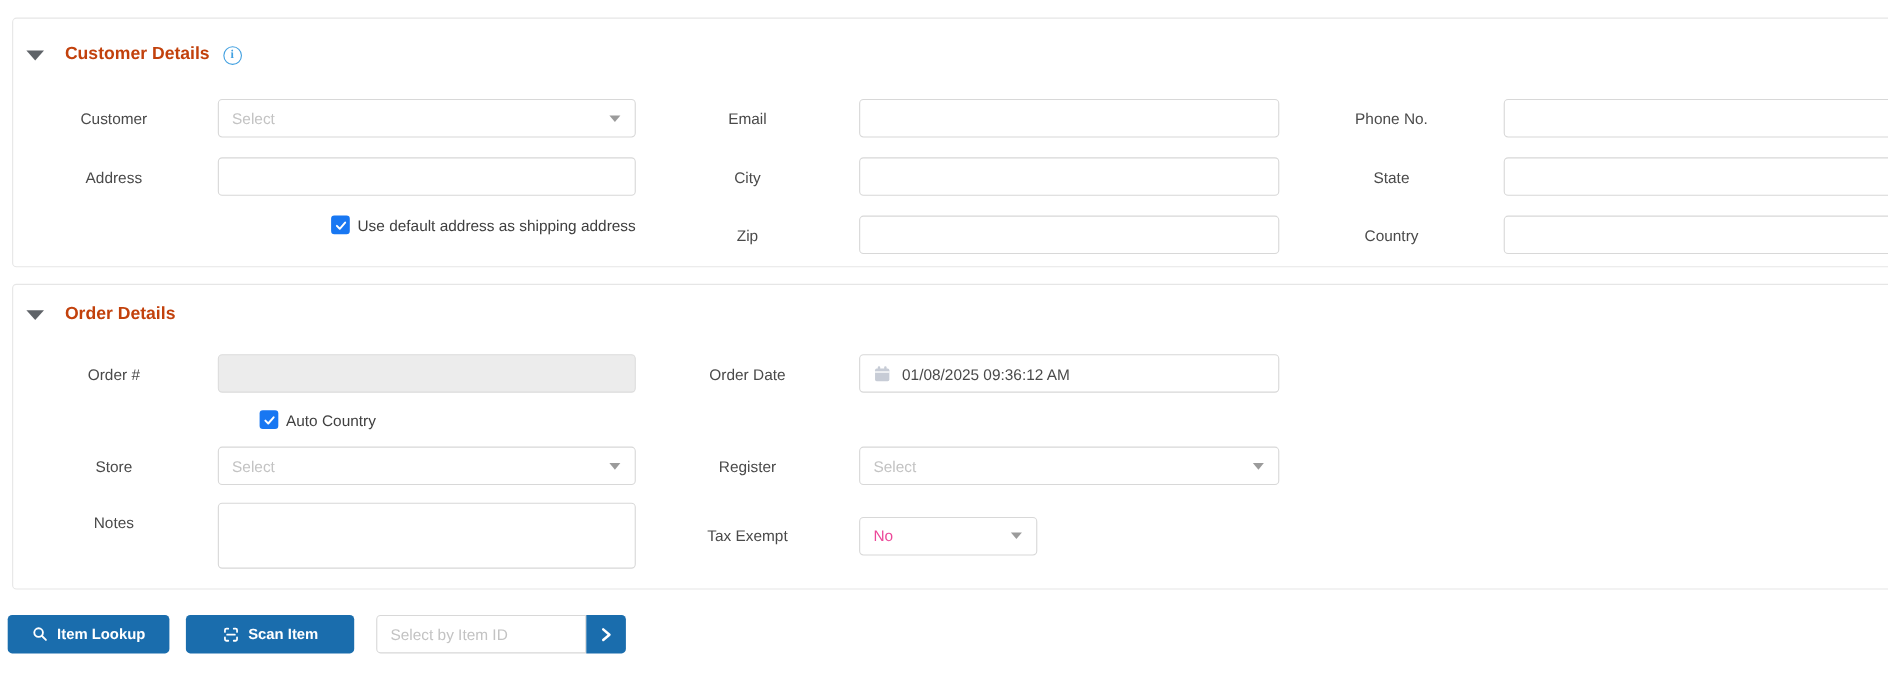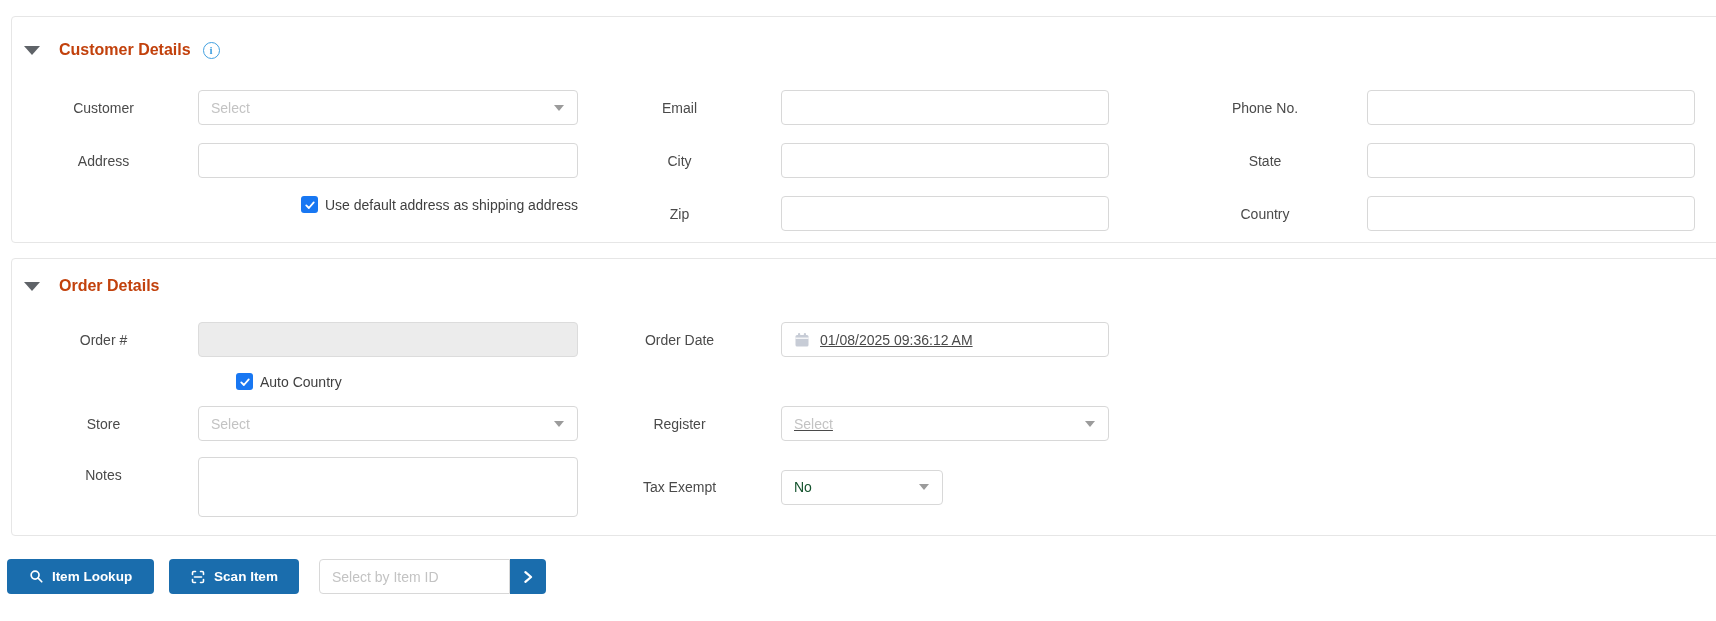--- a/index.html
+++ b/index.html
@@ -25,27 +25,27 @@
     column-gap:3px; align-items:center; }
   #card-customer .grid { margin-top:31px; row-gap:18px; }
   #card-order   .grid { margin-top:27px; row-gap:16px; }
 
   .flabel { text-align:center; font-size:14px; color:#4a4a4a; line-height:16px; }
 
   .input, .select, .txtarea {
     width:380px; height:35px; border:1px solid #d8d8d8; border-radius:4px;
     background:#fff; font-size:14px; color:#4a4a4a; padding:0 12px;
     font-family:"Liberation Sans", sans-serif; outline:none; }
-  .w382 { width:328px;text-decoration:underline; }
+  .w382 { width:382px; }
   .input::placeholder { color:#c3c3c3; }
   .input:disabled, .input.disabled { background:#ececec; border-color:#dcdcdc; }
 
   .select { position:relative; display:flex; align-items:center; cursor:pointer; }
   .select .ph { color:#c3c3c3; }
-  .select .val { color:#14532d; }
+  .select .val { color:#ec4899; }
   .select .arrow { position:absolute; right:13px; top:50%; margin-top:-3px; width:0; height:0;
     border-left:5px solid transparent; border-right:5px solid transparent;
     border-top:6px solid #9b9b9b; }
 
   .txtarea { height:60px; padding:8px 12px; resize:none; }
 
   .chkrow { display:flex; align-items:center; }
   .checkbox { width:17px; height:17px; background:#1877f2; border-radius:3px;
     display:flex; align-items:center; justify-content:center; cursor:pointer; flex:0 0 auto; }
   .chklabel { margin-left:7px; font-size:14px; color:#3f3f3f; }
@@ -55,21 +55,21 @@
 
   .self-start { align-self:start; }
   .taxsel { width:162px; }
 
   
   #item-bar { position:absolute; left:7px; top:559px; height:35px; display:flex; align-items:center; }
   .blue-btn { height:35px; background:#1a6dad; color:#fff; border:none; border-radius:4px;
     font-size:13.5px; font-weight:bold; display:flex; align-items:center; justify-content:center;
     gap:8px; cursor:pointer; font-family:"Liberation Sans", sans-serif; }
   #item-lookup-btn { width:147px; }
-  #scan-item-btn { width:130px; margin-left:15px; }
+  #scan-item-btn { width:153px; margin-left:15px; }
   #item-id-input { margin-left:20px; width:191px; border-radius:4px 0 0 4px; }
   #item-go-btn { width:36px; border-radius:0 4px 4px 0; margin-left:0; }
 </style>
 </head>
 <body>
 
 <div class="card" id="card-customer">
   <div class="section-header">
     <span class="collapse-tri"></span>
     <span class="section-title">Customer Details</span>

